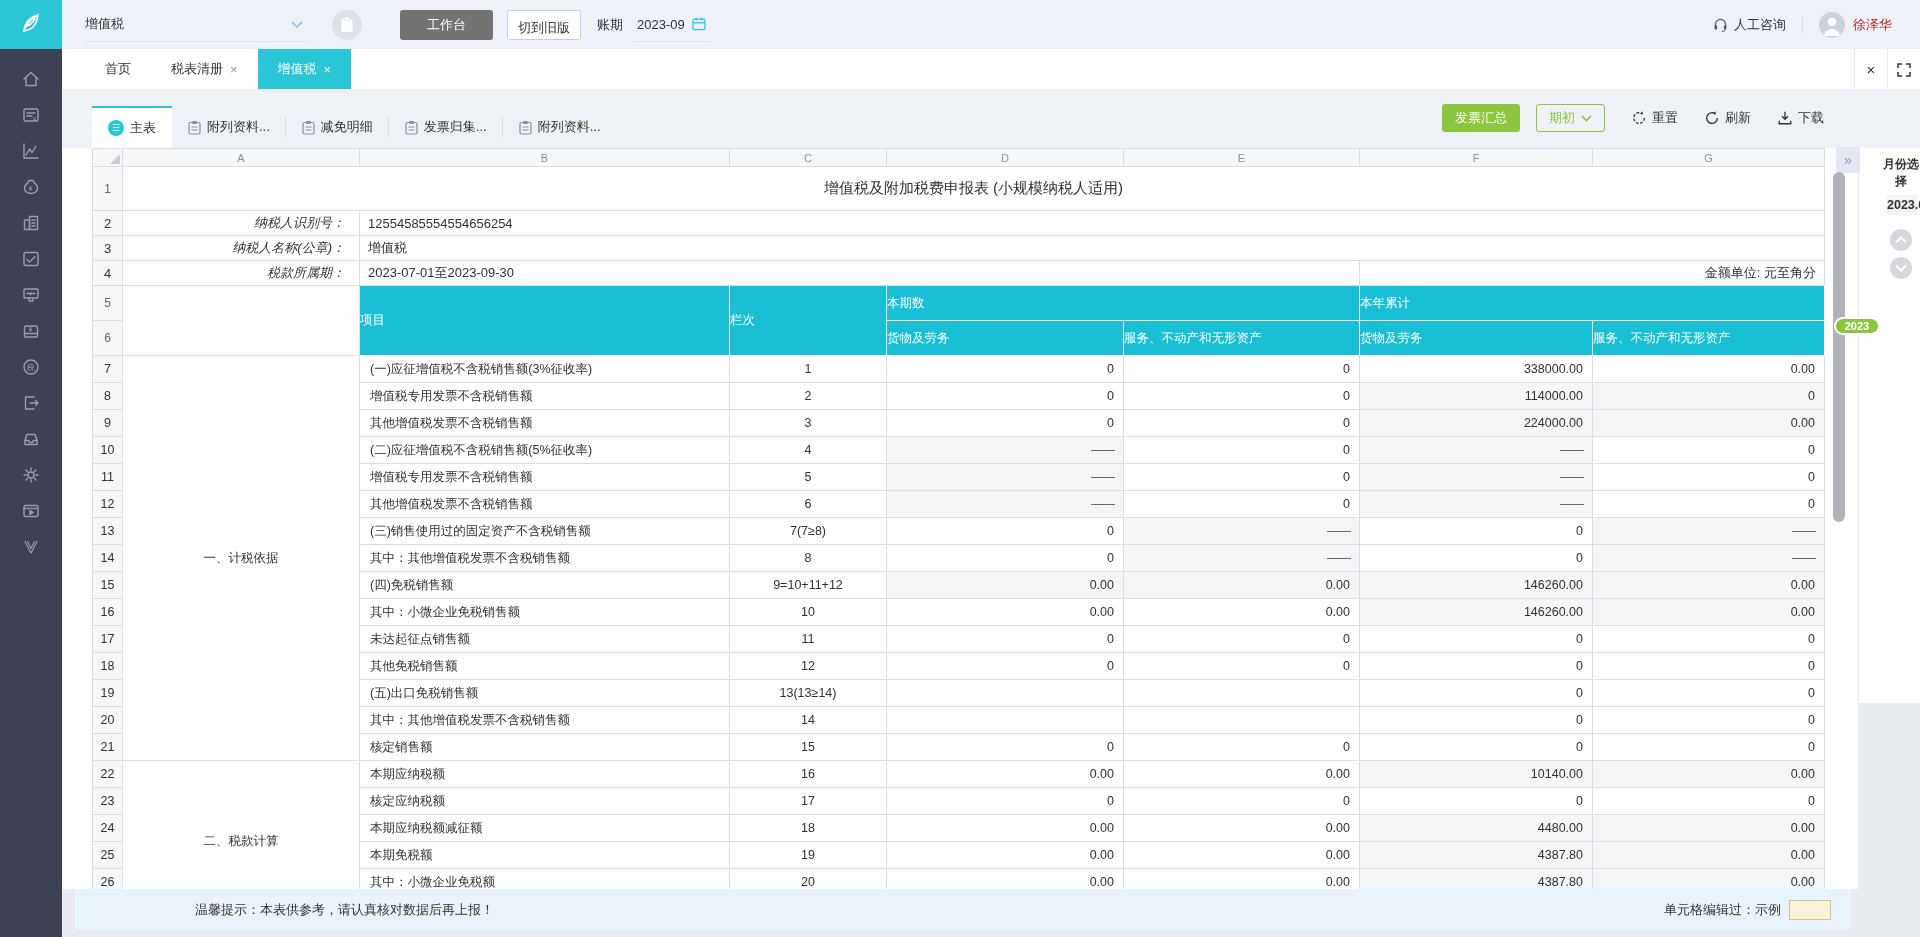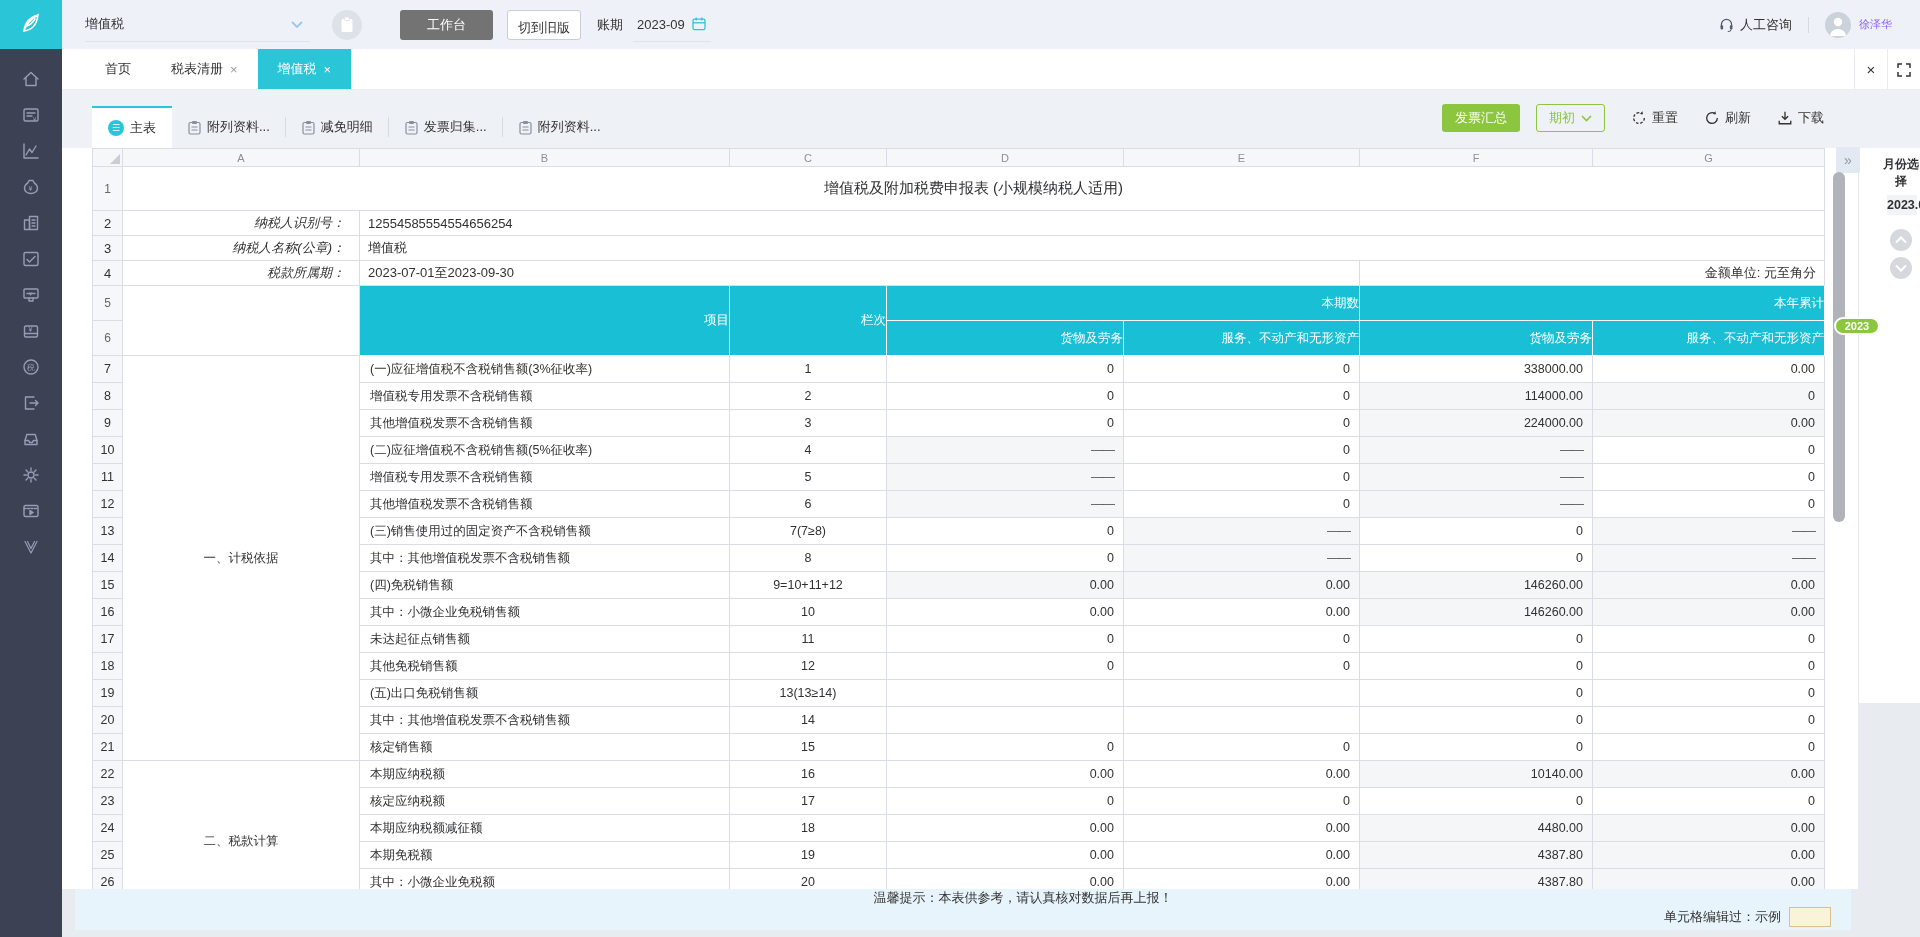--- a/index.html
+++ b/index.html
@@ -17,21 +17,21 @@
   .btn-plain { background:#fff; color:#333; font-size:13px; border:1px solid #c9ced6; border-radius:3px; padding:8px 10px; height:30px; margin-left:14px; cursor:pointer; }
   .period { display:flex; align-items:center; margin-left:16px; height:34px; }
   .period .plbl { font-size:13px; color:#333; margin-right:10px; }
   .period .pval-wrap { display:flex; align-items:center; border-bottom:1px solid #dfe3ea; height:34px; padding:0 4px; }
   .period .pval { font-size:13px; color:#333; margin-right:6px; }
   .tb-right { margin-left:auto; display:flex; align-items:center; margin-right:28px; }
   .tb-right .support { display:flex; align-items:center; font-size:13px; color:#333; cursor:pointer; }
   .tb-right .support svg { margin-right:5px; }
   .tb-div { width:1px; height:16px; background:#d5dae1; margin:0 16px; }
   .avatar { width:26px; height:26px; border-radius:50%; background:#ccd2da; overflow:hidden; margin-right:8px; }
-  .uname { font-size:11px; color:#8b5cf6; }
+  .uname { font-size:13px; color:#b91c1c; }
 
   
   #sidebar { position:absolute; left:0; top:49px; width:62px; height:888px; background:#3d4154; display:flex; flex-direction:column; align-items:center; padding-top:12px; }
   .sb-icon { width:36px; height:36px; display:flex; align-items:center; justify-content:center; cursor:pointer; opacity:.85; }
   .sb-icon svg text { font-family:"Liberation Sans",sans-serif; }
 
   
   #tabrow { position:absolute; left:62px; top:49px; width:1858px; height:41px; background:#fff; border-bottom:1px solid #eceef2; display:flex; align-items:stretch; }
   #tabstrip { display:flex; margin-left:23px; }
   .tab { display:flex; align-items:center; padding:0 20px; font-size:13px; color:#333; cursor:pointer; }
@@ -63,32 +63,32 @@
   tr.letters td { height:18px; background:#f6f7f9; color:#8a8f99; font-size:11px; text-align:center; border-color:#d4d7de; }
   td.corner { position:relative; }
   td.corner::after { content:""; position:absolute; right:2px; bottom:2px; border-left:10px solid transparent; border-bottom:10px solid #c9cdd4; }
   td.rownum { background:#f6f7f9; color:#666; font-size:12px; text-align:center; border-color:#d4d7de; }
   tr.titlerow td.t { height:44px; text-align:center; font-size:15px; color:#303133; border-left:none; border-right:none; border-top:none; border-bottom:none; }
   tr.inforow td { height:25px; font-size:13px; color:#303133; border:none; border-bottom:1px solid #f0f1f4; }
   tr.inforow td.rownum, tr.titlerow td.rownum { border:1px solid #d4d7de; }
   td.ilabel { text-align:right; padding-right:14px;font-style:italic; }
   td.ivalue { text-align:left; padding-left:8px; }
   td.unit { text-align:right; padding-right:8px; font-size:12.5px; color:#303133; }
-  th.cy { background:#19c0d5; color:#fff; font-size:12.5px; text-align:right; height:35px; border-color:#fff !important; }
+  th.cy { background:#19c0d5; color:#fff; font-size:12.5px; text-align:left; height:35px; border-color:#fff !important; }
   td.blankA { background:#fff; }
   td.sec { font-size:12.5px; color:#303133; text-align:center; background:#fff; }
   tr.drow td { height:27px; font-size:12.5px; color:#303133; }
   td.item { text-align:left; padding-left:10px; }
   td.colno { text-align:center; }
   td.val { text-align:right; padding-right:9px; }
   td.val.muted { background:#f5f6f8; }
   td.val.dash { color:#555; letter-spacing:-1px; }
 
   
-  #footer { position:absolute; left:75px; top:889px; width:1776px; height:41px; background:#e7f4fb; display:flex; align-items:center; z-index:5;flex-direction:column; }
+  #footer { position:absolute; left:75px; top:889px; width:1776px; height:41px; background:#e7f4fb; display:flex; align-items:center; z-index:5; }
   #footer .tip { font-size:13px; color:#333; margin-left:120px; }
   #footer .editn { margin-left:auto; margin-right:20px; display:flex; align-items:center; font-size:13px; color:#333; }
   #footer .swatch { display:inline-block; width:42px; height:20px; background:#fbf2da; border:1px solid #d9c18e; margin-left:8px; }
 
   
   #monthpanel { position:absolute; left:1858px; top:148px; width:62px; height:555px; background:#fff; border-left:1px solid #e6e8ee; z-index:4;padding-left:23px; }
   #mp-title { font-size:12px; font-weight:bold; color:#303133; text-align:center; margin-top:8px; }
   #mp-period { font-size:12.5px; font-weight:bold; color:#303133; text-align:center; background:#f2f3f5; margin:5px 3px 0 5px; height:20px; line-height:20px; }
   .mp-chev { width:22px; height:22px; border-radius:50%; background:#d5d8dd; color:#fff; margin:14px auto 6px auto; display:flex; align-items:center; justify-content:center; cursor:pointer; }
   .mp-chev.down { margin-top:4px; }

